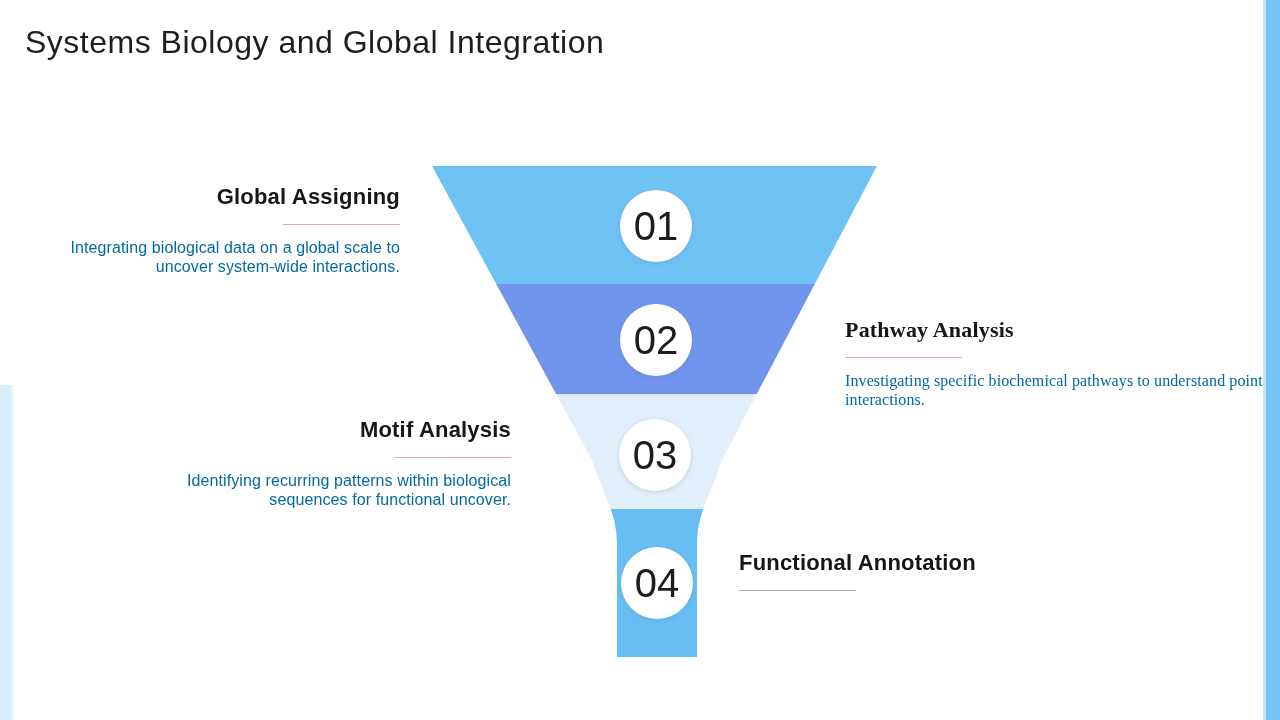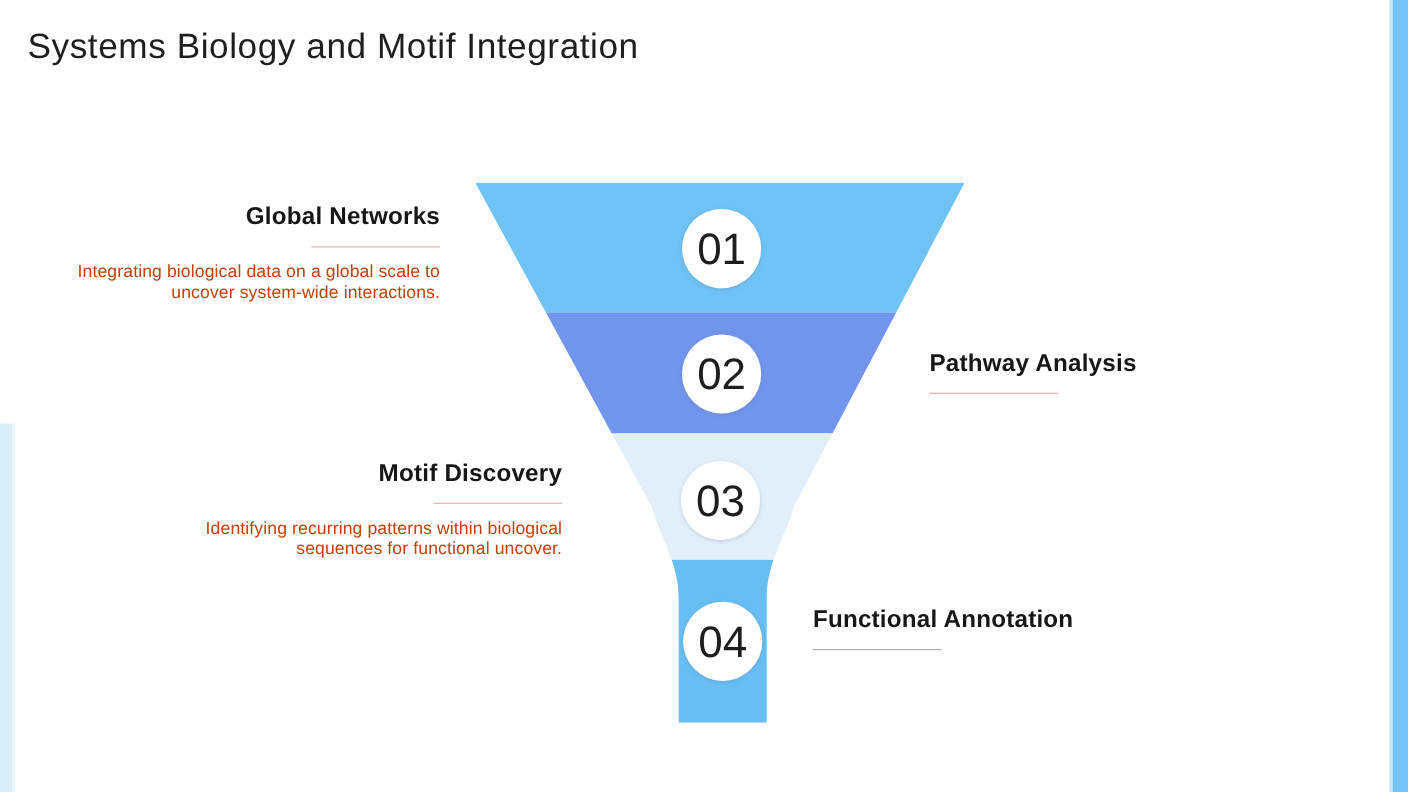--- a/index.html
+++ b/index.html
@@ -18,46 +18,46 @@
 
   .funnel-svg { position: absolute; left: 0; top: 0; width: 1280px; height: 720px; }
 
   .stage-circle-num {
     font-family: "Liberation Sans", sans-serif;
     font-size: 40px; font-weight: 400; fill: #1d1d1d; letter-spacing: 0px;
   }
 
   .label-block { position: absolute; }
   .lb-1 { left: 10px;  top: 184px; width: 390px; text-align: right; }
-  .lb-2 { left: 845px; top: 317px; width: 420px; text-align: left; }
+  .lb-2 { left: 845px; top: 317px; width: 420px; text-align: left; font-family: Liberation Serif, serif; }
   .lb-3 { left: 121px; top: 417px; width: 390px; text-align: right; }
   .lb-4 { left: 739px; top: 550px; width: 525px; text-align: left; }
 
   .label-title {
     margin: 0; font-size: 22px; font-weight: bold; color: #161616;
     letter-spacing: 0.2px; line-height: 26px;
   }
   .label-underline { height: 1px; width: 117px; margin-top: 14px; background: #e3a9a9; }
   .lb-1 .label-underline, .lb-3 .label-underline { margin-left: auto; }
   .label-desc {
-    margin: 13px 0 0; font-size: 16px; color: #c2410c;
+    margin: 13px 0 0; font-size: 16px; color: #0369a1;
     line-height: 19px; letter-spacing: 0.1px;
   }
 
   .right-bar        { position: absolute; top: 0; right: 0;    width: 14px; height: 720px; background: #74c5f5; }
   .right-bar-stripe { position: absolute; top: 0; right: 14px; width: 3px;  height: 720px; background: #c9e6f9; }
   .left-bar         { position: absolute; left: 0;    top: 385px; width: 11px; height: 335px; background: #daedfb; }
   .left-bar-stripe  { position: absolute; left: 11px; top: 385px; width: 3px;  height: 335px; background: #ecf5fc; }
 </style>
 </head>
 <body>
 
 <div class="slide">
 
-  <div class="slide-title">Systems Biology and Motif Integration</div>
+  <div class="slide-title">Systems Biology and Global Integration</div>
 
   <svg class="funnel-svg" viewBox="0 0 1280 720" aria-hidden="true">
     <defs>
       <clipPath id="funnelClip">
         <path d="M 432 166 L 877 166 L 722 460 C 711 495 697 512 697 545 L 697 657 L 617 657 L 617 545 C 617 512 603 495 592 460 Z"></path>
       </clipPath>
       <filter id="circleShadow" x="-30%" y="-30%" width="160%" height="160%">
         <feDropShadow dx="0" dy="1" stdDeviation="2" flood-color="#5a7894" flood-opacity="0.30"></feDropShadow>
       </filter>
     </defs>
@@ -74,32 +74,33 @@
     <circle cx="655" cy="455" r="36" filter="url(#circleShadow)" fill="#FFFFFF"></circle>
     <circle cx="657" cy="583" r="36" filter="url(#circleShadow)" fill="#FFFFFF"></circle>
 
     <text x="656" y="240" text-anchor="middle" class="stage-circle-num" fill="#1D1D1D">01</text>
     <text x="656" y="354" text-anchor="middle" class="stage-circle-num" fill="#1D1D1D">02</text>
     <text x="655" y="469" text-anchor="middle" class="stage-circle-num" fill="#1D1D1D">03</text>
     <text x="657" y="597" text-anchor="middle" class="stage-circle-num" fill="#1D1D1D">04</text>
   </svg>
 
   <div class="label-block lb-1">
-    <h3 class="label-title">Global Networks</h3>
+    <h3 class="label-title">Global Assigning</h3>
     <div class="label-underline" style="background: rgb(227, 169, 169);"></div>
     <p class="label-desc">Integrating biological data on a global scale to uncover system-wide interactions.</p>
   </div>
 
   <div class="label-block lb-2">
     <h3 class="label-title">Pathway Analysis</h3>
     <div class="label-underline" style="background: rgb(227, 169, 169);"></div>
+    <p class="label-desc">Investigating specific biochemical pathways to understand point interactions.</p>
   </div>
 
   <div class="label-block lb-3">
-    <h3 class="label-title">Motif Discovery</h3>
+    <h3 class="label-title">Motif Analysis</h3>
     <div class="label-underline" style="background: rgb(227, 169, 169);"></div>
     <p class="label-desc">Identifying recurring patterns within biological sequences for functional uncover.</p>
   </div>
 
   <div class="label-block lb-4">
     <h3 class="label-title">Functional Annotation</h3>
     <div class="label-underline" style="background: rgb(183, 166, 166);"></div>
   </div>
 
   <div class="left-bar-stripe" style="background: rgb(236, 245, 252);"></div>

